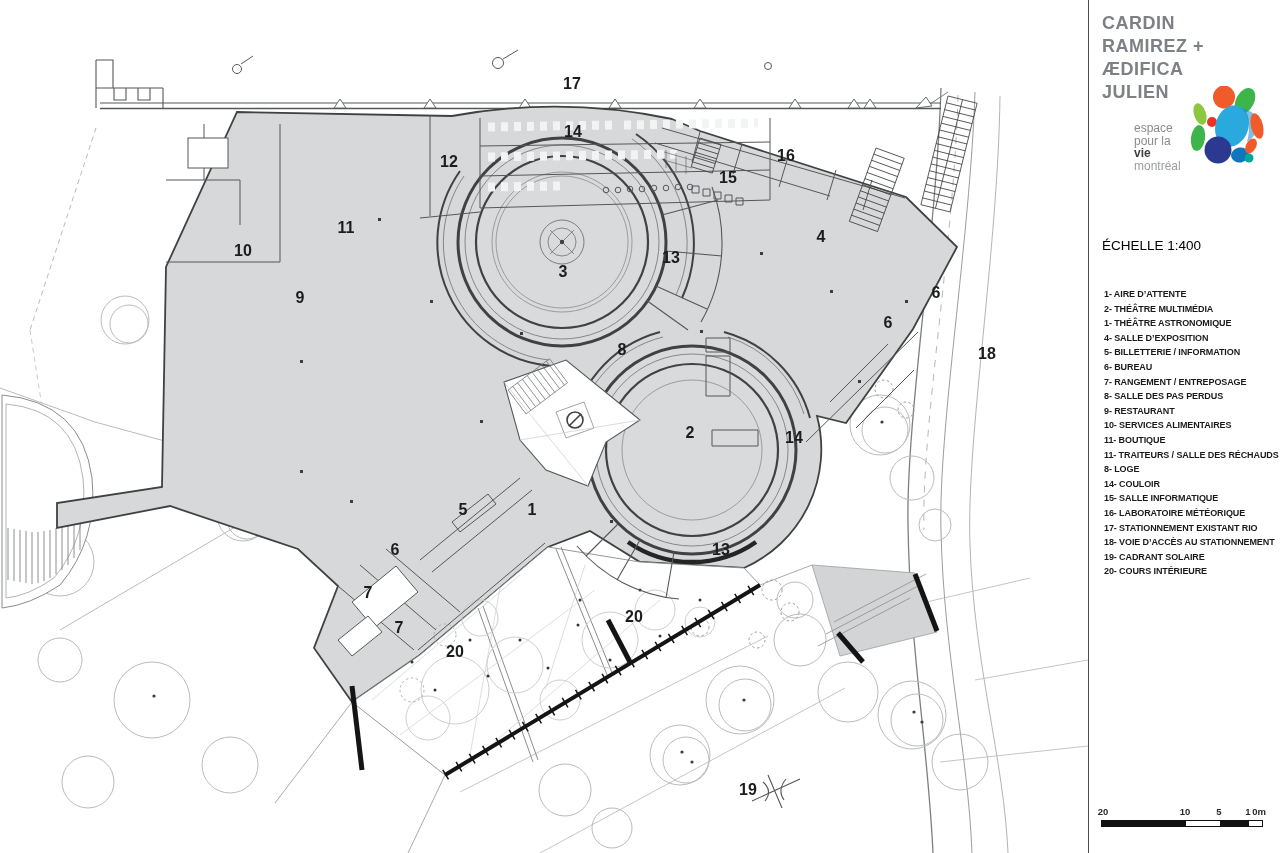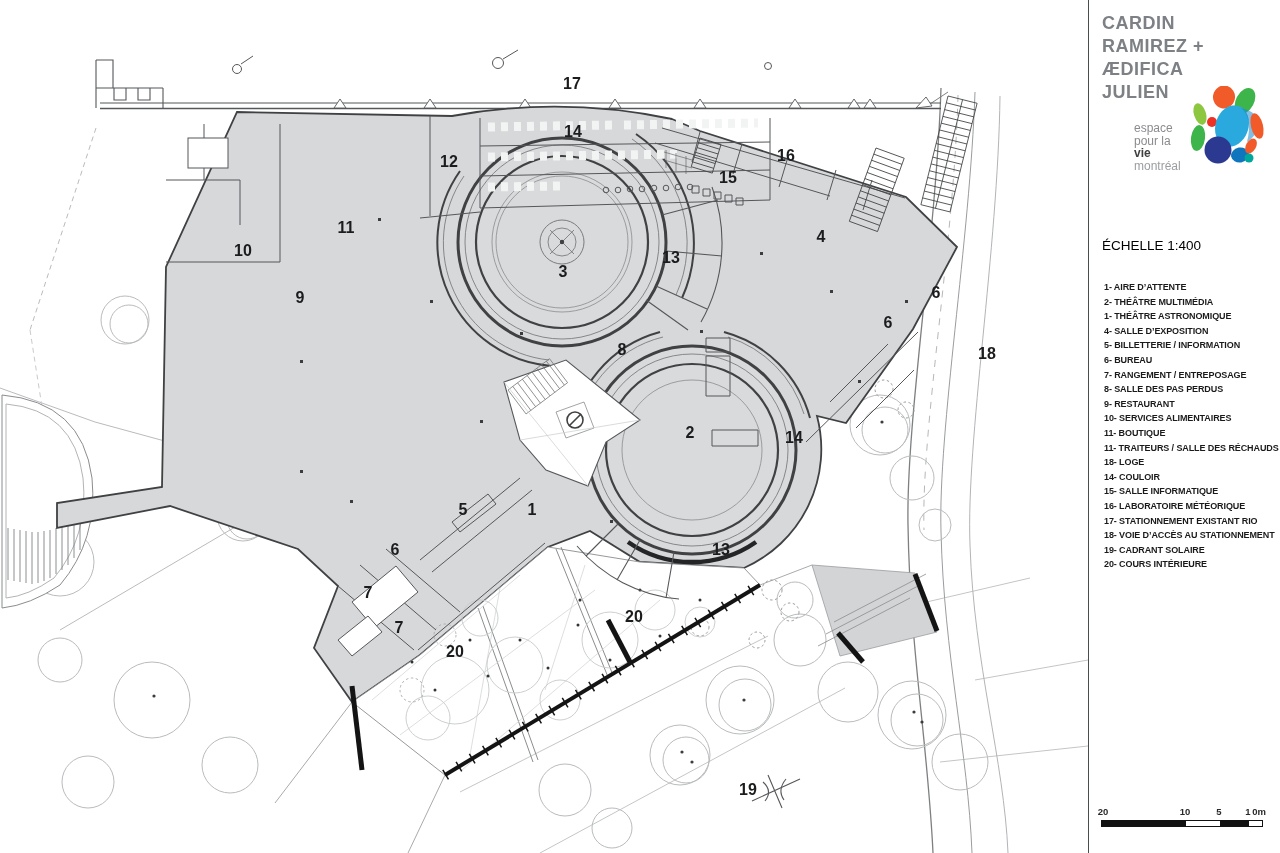--- a/index.html
+++ b/index.html
@@ -8,21 +8,21 @@
   .plan-wrap{position:absolute;left:0;top:0;width:1088px;height:615px;}
   .panel{position:absolute;left:1088px;top:0;width:192px;height:853px;border-left:1.5px solid #4a4c4e;box-sizing:border-box;}
   .firm{position:absolute;left:13px;top:6px;font-size:18px;font-weight:bold;color:#7d8084;letter-spacing:.5px;line-height:23px;white-space:pre-line;margin-top:6px;}
   .logo{position:absolute;left:8px;top:86px;width:176px;height:84px;}
   .logo-text{position:absolute;left:37px;top:36px;font-size:12px;line-height:12.5px;color:#8a8b8e;width:48px;}
   .logo-text .bold{font-weight:bold;color:#404040;}
   .logo-text .mtl{color:#9b9da0;font-weight:normal;}
   .logo-blob{position:absolute;left:92px;top:0px;}
   .dtitle{position:absolute;left:13px;top:218px;font-size:17px;font-weight:bold;color:#1a1a1a;letter-spacing:.2px;}
   .dscale{position:absolute;left:13px;top:238px;font-size:13.5px;color:#000000;}
-  .legend{position:absolute;left:15px;top:280px;font-size:9px;font-weight:bold;color:#1a1a1a;line-height:14.6px;letter-spacing:-.1px;white-space:nowrap;}
+  .legend{position:absolute;left:15px;top:287px;font-size:9px;font-weight:bold;color:#1a1a1a;line-height:14.6px;letter-spacing:-.1px;white-space:nowrap;}
   .scalebar{position:absolute;left:12px;top:806px;width:162px;height:26px;}
   .sb-labels{position:relative;height:12px;font-size:9.5px;font-weight:bold;color:#2a2a2a;}
   .sb-labels span{position:absolute;top:0;transform:translateX(-50%);}
   .sb-bar{position:relative;margin-top:2px;height:5px;border:1px solid #111;display:flex;}
   .sb-bar div{height:100%;}
   svg text{font-family:"Liberation Sans",sans-serif;}
 </style>
 </head>
 <body>
 
@@ -383,21 +383,21 @@
         <div>1- THÉÂTRE ASTRONOMIQUE</div>
         <div>4- SALLE D’EXPOSITION</div>
         <div>5- BILLETTERIE / INFORMATION</div>
         <div>6- BUREAU</div>
         <div>7- RANGEMENT / ENTREPOSAGE</div>
         <div>8- SALLE DES PAS PERDUS</div>
         <div>9- RESTAURANT</div>
         <div>10- SERVICES ALIMENTAIRES</div>
         <div>11- BOUTIQUE</div>
         <div>11- TRAITEURS / SALLE DES RÉCHAUDS</div>
-        <div>18- LOGE</div>
+        <div>8- LOGE</div>
         <div>14- COULOIR</div>
         <div>15- SALLE INFORMATIQUE</div>
         <div>16- LABORATOIRE MÉTÉORIQUE</div>
         <div>17- STATIONNEMENT EXISTANT RIO</div>
         <div>18- VOIE D’ACCÈS AU STATIONNEMENT</div>
         <div>19- CADRANT SOLAIRE</div>
         <div>20- COURS INTÉRIEURE</div>
       </div>
 
     <div class="scalebar">

